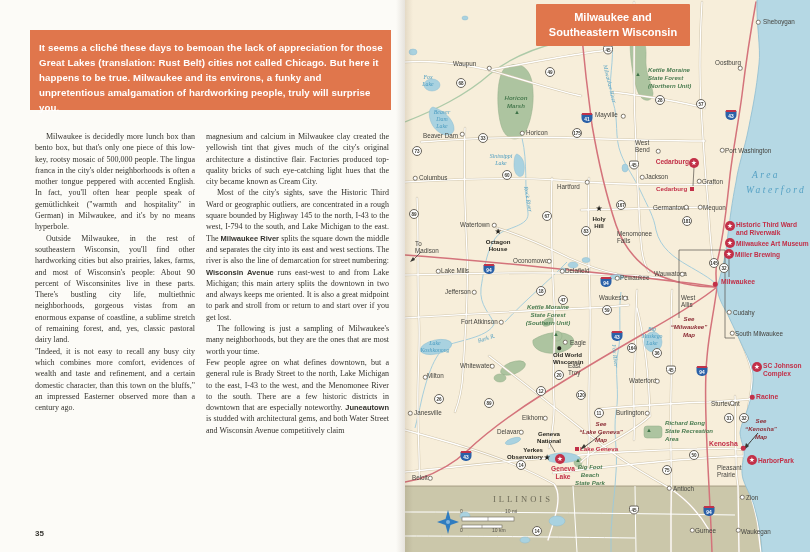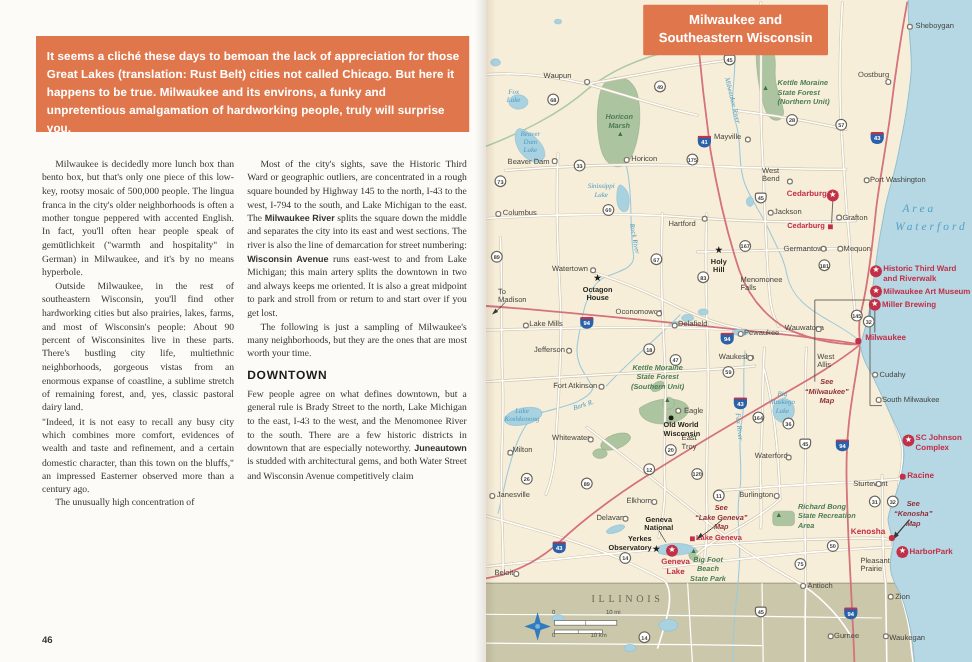--- a/index.html
+++ b/index.html
@@ -59,29 +59,28 @@
 <div class="spread">
 
   <div class="page-left">
     <div class="intro-box">
       <p>It seems a cliché these days to bemoan the lack of appreciation for those Great Lakes (translation: Rust Belt) cities not called Chicago. But here it happens to be true. Milwaukee and its environs, a funky and unpretentious amalgamation of hardworking people, truly will surprise you.</p>
     </div>
     <div class="col col1" id="col1">
         <p class="ind">Milwaukee is decidedly more lunch box than bento box, but that's only one piece of this low-key, rootsy mosaic of 500,000 people. The lingua franca in the city's older neighborhoods is often a mother tongue peppered with accented English. In fact, you'll often hear people speak of gemütlichkeit ("warmth and hospitality" in German) in Milwaukee, and it's by no means hyperbole.</p>
         <p class="ind">Outside Milwaukee, in the rest of southeastern Wisconsin, you'll find other hardworking cities but also prairies, lakes, farms, and most of Wisconsin's people: About 90 percent of Wisconsinites live in these parts. There's bustling city life, multiethnic neighborhoods, gorgeous vistas from an enormous expanse of coastline, a sublime stretch of remaining forest, and, yes, classic pastoral dairy land.</p>
         <p>"Indeed, it is not easy to recall any busy city which combines more comfort, evidences of wealth and taste and refinement, and a certain domestic character, than this town on the bluffs," an impressed Easterner observed more than a century ago.</p>
-        <p class="ind">The unusually high concentration of</p>
       </div>
     <div class="col col2" id="col2">
+        <p>magnesium and calcium in Milwaukee clay created the yellowish tint that gives much of the city's original architecture a distinctive flair. Factories produced top-quality bricks of such eye-catching light hues that the city became known as Cream City.</p>
         <p class="ind">Most of the city's sights, save the Historic Third Ward or geographic outliers, are concentrated in a rough square bounded by Highway 145 to the north, I-43 to the west, I-794 to the south, and Lake Michigan to the east. The <b>Milwaukee River</b> splits the square down the middle and separates the city into its east and west sections. The river is also the line of demarcation for street numbering: <b>Wisconsin Avenue</b> runs east-west to and from Lake Michigan; this main artery splits the downtown in two and always keeps me oriented. It is also a great midpoint to park and stroll from or return to and start over if you get lost.</p>
         <p class="ind">The following is just a sampling of Milwaukee's many neighborhoods, but they are the ones that are most worth your time.</p>
-        <div class="caps">DOWNTOWN</div>
         <p>Few people agree on what defines downtown, but a general rule is Brady Street to the north, Lake Michigan to the east, I-43 to the west, and the Menomonee River to the south. There are a few historic districts in downtown that are especially noteworthy. <b>Juneautown</b> is studded with architectural gems, and both Water Street and Wisconsin Avenue competitively claim</p>
       </div>
-    <div class="pagenum">46</div>
+    <div class="pagenum">35</div>
   </div>
 
   <div class="page-right">
     <svg width="405" height="552" viewBox="0 0 405 552" style="position:absolute;left:0;top:0">
       <defs>
         <path id="rd1" d="M351,2 C344,40 340,70 337,95 C333,125 328,150 325,175 C322,205 318,240 312,262 C310,272 311,280 312,287"></path>
         <path id="rd2" d="M312,287 C290,305 262,320 238,334 C205,353 168,375 138,394 C108,413 80,434 62,451 C45,467 28,474 14,479 L0,482"></path>
         <path id="rd3" d="M0,255 C45,258 95,263 135,267 C185,272 235,277 275,282 C295,284 306,286 312,287"></path>
         <path id="rd4" d="M312,287 C309,312 304,332 302,357 C299,387 301,417 302,447 C303,472 305,502 306,527 L307,552"></path>
         <path id="rd5" d="M176,28 C179,60 183,95 187,125 C193,160 201,195 211,225 C219,248 233,263 249,273 C269,283 292,287 312,287"></path>

